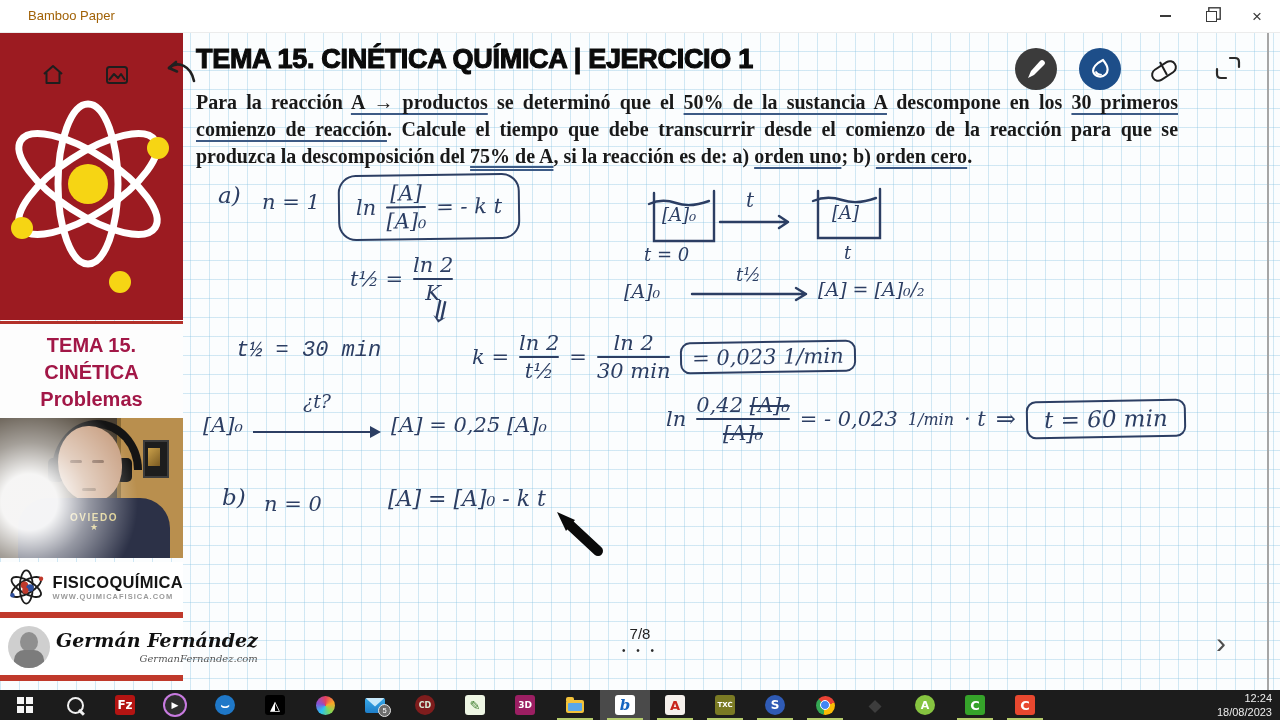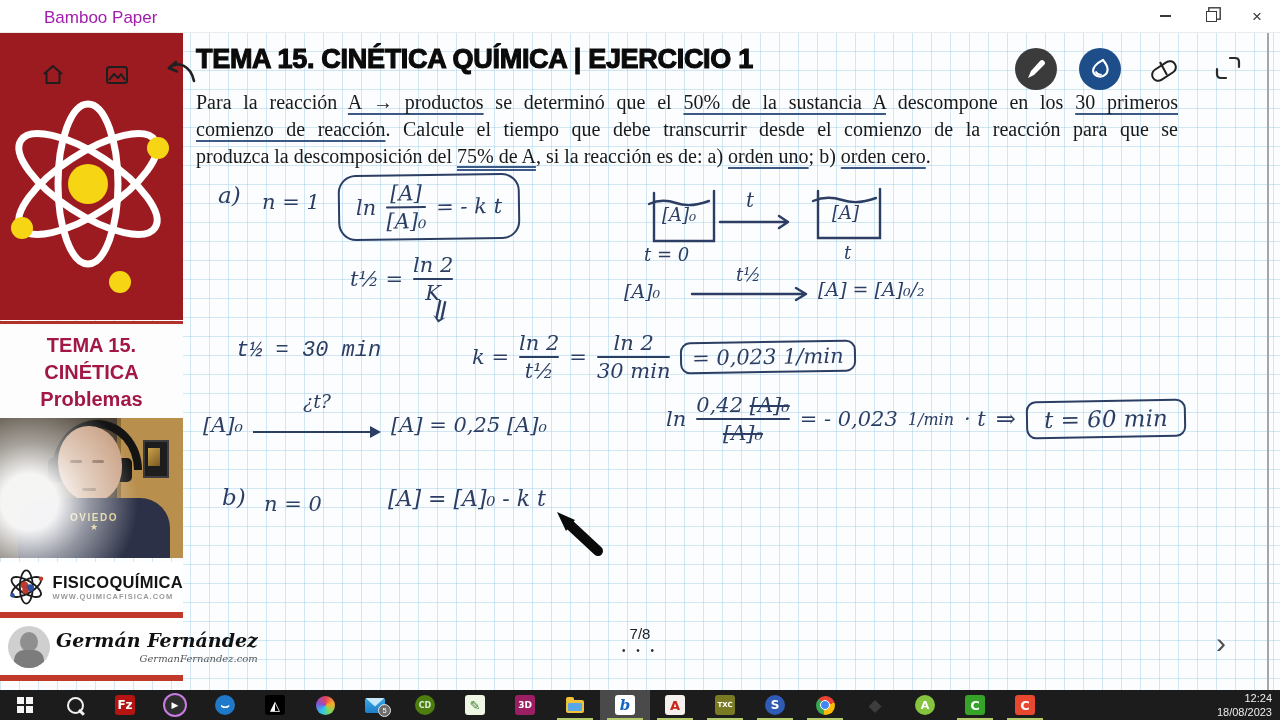--- a/index.html
+++ b/index.html
@@ -1,20 +1,20 @@
 <!DOCTYPE html>
 <html><head>
 <meta charset="utf-8">
 <style>
   html,body{margin:0;padding:0;background:#000;}
   #app{position:relative;width:1280px;height:720px;overflow:hidden;background:#fff;font-family:"Liberation Sans",sans-serif;}
 
   
   #titlebar{position:absolute;left:0;top:0;width:1280px;height:32px;background:#ffffff;border-bottom:1px solid #ececec;z-index:30;}
-  #tb-title{position:absolute;left:44px;top:8px;font-size:17px;color:#a21caf;}
+  #tb-title{position:absolute;left:28px;top:8px;font-size:13px;color:#a16207;}
   #win-ctls{position:absolute;right:0;top:0;height:32px;display:flex;}
   .ctl{width:46px;height:32px;display:flex;align-items:center;justify-content:center;cursor:pointer;}
   .ic-min{width:11px;height:2px;background:#3a3a3a;display:block;}
   .ic-restore{width:9px;height:9px;border:1.4px solid #3a3a3a;box-shadow:3px -3px 0 -0.5px #fff,3px -3px 0 0.9px #3a3a3a;display:block;}
   .ic-close{font-size:17px;color:#3a3a3a;line-height:1;}
 
   
   #stage{position:absolute;left:0;top:32px;width:1280px;height:658px;background-color:#fbfdfe;
     background-image:linear-gradient(to right,rgba(138,196,228,.38) 1px,transparent 1px),
                      linear-gradient(to bottom,rgba(138,196,228,.38) 1px,transparent 1px);
@@ -48,21 +48,21 @@
   .b1{top:580px;} .b2{top:643px;}
   .sb-author{position:absolute;left:0;top:586px;width:183px;height:57px;background:#fff;display:flex;align-items:center;gap:6px;padding-left:8px;box-sizing:border-box;}
   .pfp{width:42px;height:42px;border-radius:50%;background:#cfcfcf;position:relative;overflow:hidden;flex:0 0 auto;}
   .pfp::before{content:"";position:absolute;left:12px;top:6px;width:18px;height:20px;border-radius:50%;background:#8f8f8f;}
   .pfp::after{content:"";position:absolute;left:6px;top:24px;width:30px;height:18px;border-radius:10px 10px 0 0;background:#7c7c7c;}
   .an{font-family:"DejaVu Serif",serif;font-style:italic;font-weight:700;font-size:19px;color:#111;white-space:nowrap;}
   .as{font-family:"DejaVu Serif",serif;font-style:italic;font-size:10px;color:#555;text-align:right;margin-top:2px;}
 
   
   .doc-title{position:absolute;left:196px;top:12px;font-size:27px;font-weight:800;color:#0b0b0b;-webkit-text-stroke:1.1px #0b0b0b;letter-spacing:-0.3px;white-space:nowrap;}
-  #problem{position:absolute;left:196px;top:57px;width:982px;font-family:"Liberation Serif",serif;font-size:20px;color:#191919;z-index:2;}
+  #problem{position:absolute;left:196px;top:57px;width:982px;font-family:"Liberation Serif",serif;font-size:20px;color:#191919;z-index:2;font-weight:bold;}
   .pline{line-height:27px;white-space:nowrap;}
   .just{text-align:justify;text-align-last:justify;white-space:normal;height:27px;overflow:hidden;}
   .hl-u{text-decoration:underline;text-decoration-color:#3c5a85;text-decoration-thickness:2.2px;text-underline-offset:4px;}
   .hl-u2{text-decoration:underline double #3c5a85;text-decoration-thickness:1.6px;text-underline-offset:3px;}
 
   
   .tool{position:absolute;z-index:10;cursor:pointer;}
   .tool-circle{width:42px;height:42px;border-radius:50%;display:flex;align-items:center;justify-content:center;}
   .pen-bg{background:#3b3b3b;}
   .blend-bg{background:#1d4e89;}
@@ -368,21 +368,21 @@
           <span class="tb-glyph tile" style="background: rgb(0, 0, 0); color: rgb(255, 255, 255); font-size: 13px;">◭</span>
         </div>
         <div class="tb-btn">
           <span class="tb-glyph  sp-colorwheel"></span>
         </div>
         <div class="tb-btn">
           <span class="tb-glyph  sp-mail"></span>
           <span class="tb-badge">5</span>
         </div>
         <div class="tb-btn">
-          <span class="tb-glyph circle" style="background: #4d7c0f; color: rgb(216, 238, 216); font-size: 8px; text-align: center;">CD</span>
+          <span class="tb-glyph circle" style="background: #7f1d1d; color: rgb(216, 238, 216); font-size: 8px; text-align: center;">CD</span>
         </div>
         <div class="tb-btn">
           <span class="tb-glyph tile" style="background: rgb(238, 246, 228); color: rgb(62, 125, 47); font-size: 13px;">✎</span>
         </div>
         <div class="tb-btn">
           <span class="tb-glyph tile" style="background: rgb(156, 31, 99); color: rgb(255, 255, 255); font-size: 9px;">3D</span>
         </div>
         <div class="tb-btn">
           <span class="tb-glyph  sp-folder"></span>
           <span class="tb-run"></span>

